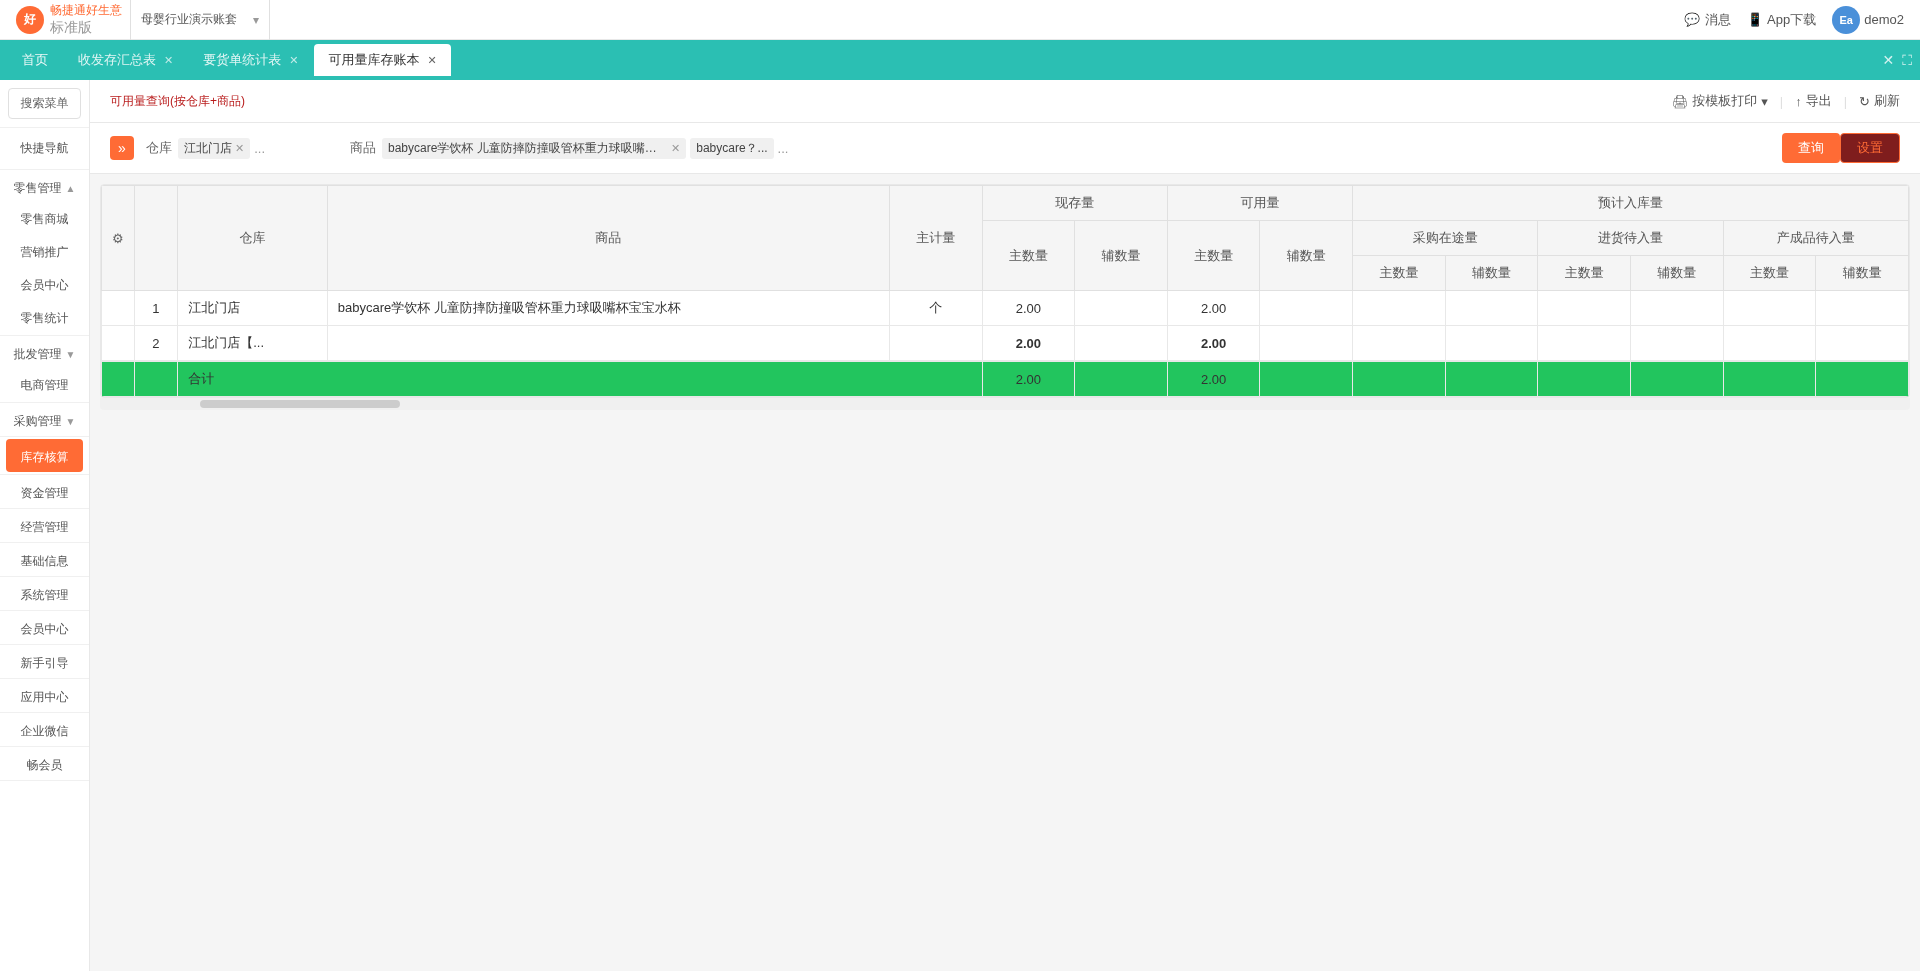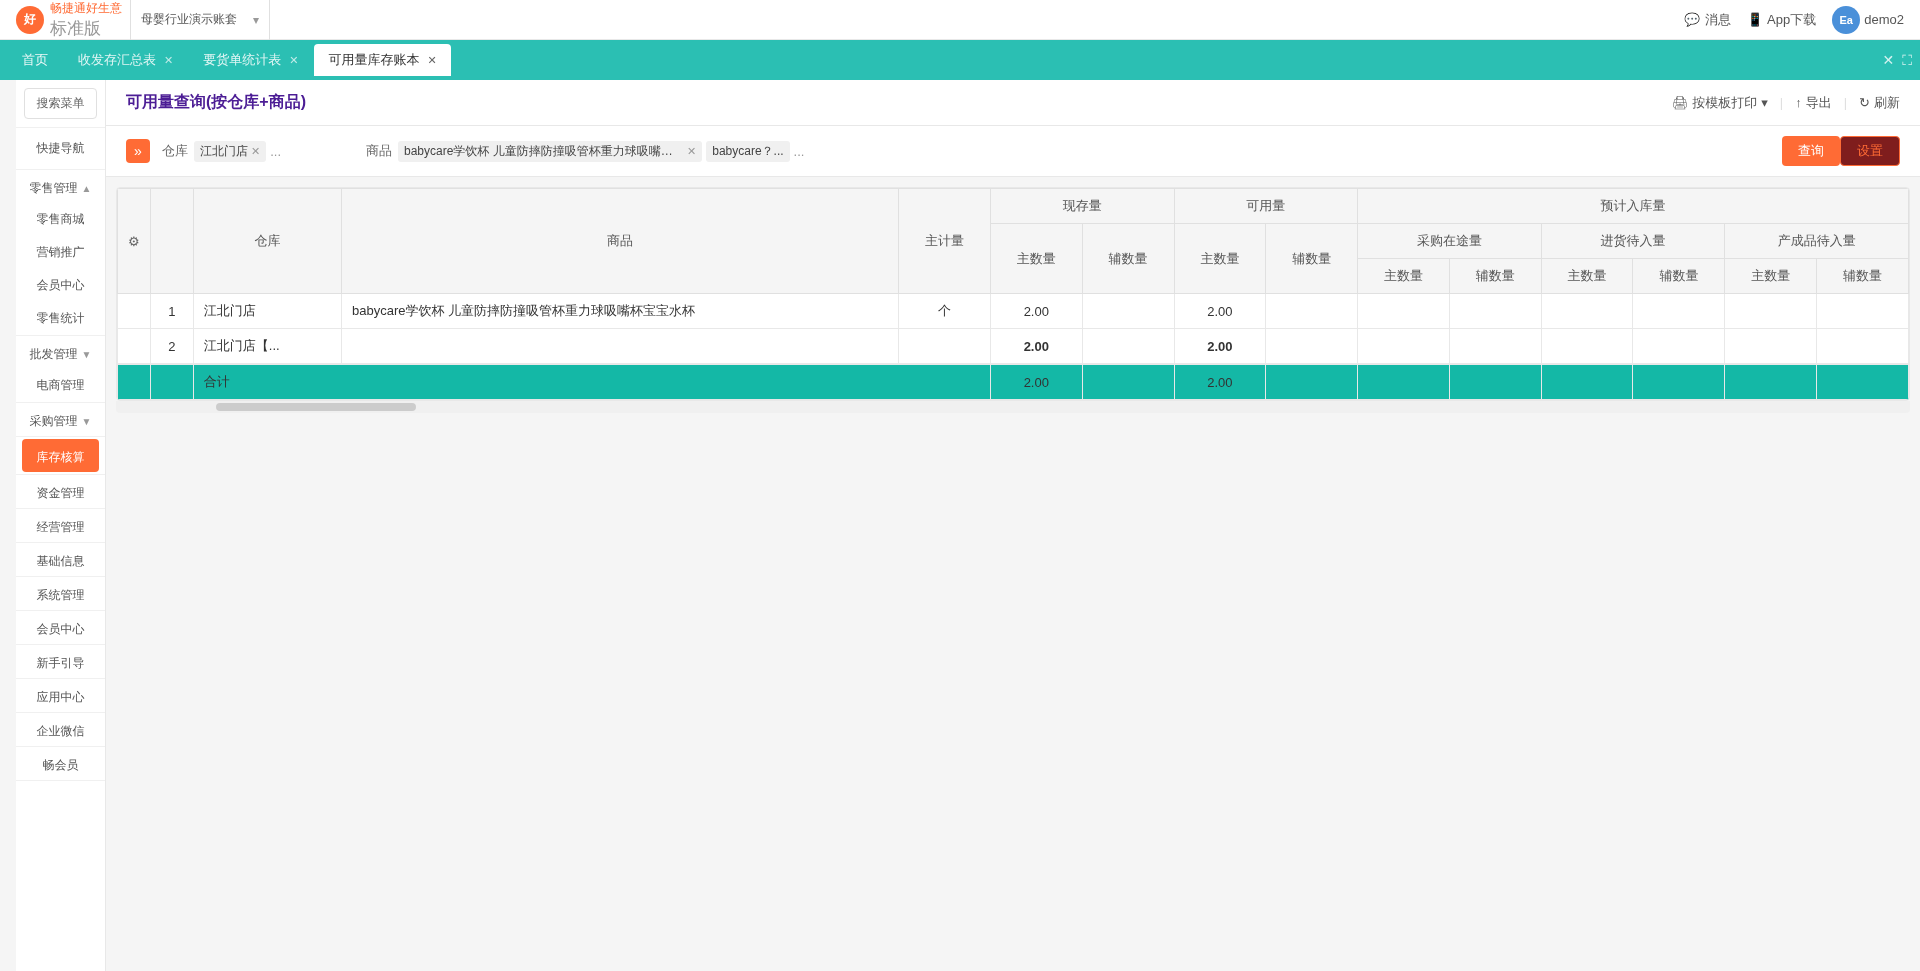--- a/index.html
+++ b/index.html
@@ -20,39 +20,39 @@
     .tab { display: flex; align-items: center; gap: 6px; padding: 0 14px; height: 32px; border-radius: 4px 4px 0 0; cursor: pointer; font-size: 13px; color: rgba(255,255,255,0.85); position: relative; }
     .tab.active { background: #fff; color: #333; border-radius: 4px 4px 0 0; }
     .tab-close { font-size: 11px; color: #999; cursor: pointer; margin-left: 2px; }
     .tab.active .tab-close { color: #666; }
     .tab:not(.active) .tab-close { color: rgba(255,255,255,0.7); }
     .tab-home { color: rgba(255,255,255,0.9); font-size: 13px; padding: 0 14px; cursor: pointer; }
     .tab-bar-right { margin-left: auto; display: flex; align-items: center; gap: 8px; }
     .tab-bar-icon { color: rgba(255,255,255,0.8); cursor: pointer; font-size: 14px; }
 
     
-    .main-layout { display: flex; flex: 1; overflow: hidden; margin-left: 16px; }
+    .main-layout { display: flex; flex: 1; overflow: hidden; }
 
     
     .sidebar { width: 90px; background: #fff; border-right: 1px solid #e8e8e8; flex-shrink: 0; overflow-y: auto; display: flex; flex-direction: column; }
     .sidebar-search { padding: 8px; border-bottom: 1px solid #f0f0f0; }
     .sidebar-search-btn { width: 100%; padding: 6px; background: none; border: 1px solid #e0e0e0; border-radius: 4px; font-size: 12px; color: #666; cursor: pointer; text-align: center; }
     .sidebar-nav { padding: 4px 0; border-bottom: 1px solid #f0f0f0; }
     .sidebar-nav-item { padding: 8px 20px; text-align: center; cursor: pointer; font-size: 12px; color: #555; }
     .sidebar-section { border-bottom: 1px solid #f0f0f0; }
     .sidebar-section-header { padding: 10px 4px 6px; display: flex; align-items: center; justify-content: center; gap: 4px; cursor: pointer; font-size: 12px; color: #555; font-weight: 500; }
     .sidebar-section-header .arrow { font-size: 10px; color: #999; }
     .sidebar-menu-item { padding: 8px 4px; text-align: center; cursor: pointer; font-size: 12px; color: #555; }
 
     
     .content { flex: 1; overflow-y: auto; background: #f5f5f5; }
 
     
     .page-header { background: #fff; padding: 12px 20px; display: flex; align-items: center; justify-content: space-between; border-bottom: 1px solid #e8e8e8; }
-    .page-title { font-size: 16px; font-weight: 700; color: #4c1d95; }
+    .page-title { font-size: 12px; font-weight: 400; color: #b91c1c; }
     .page-actions { display: flex; align-items: center; gap: 12px; font-size: 13px; color: #555; }
     .page-action-btn { display: flex; align-items: center; gap: 4px; cursor: pointer; color: #555; }
     .action-divider { color: #e0e0e0; }
 
     
     .filter-area { background: #fff; padding: 10px 20px; display: flex; align-items: center; gap: 12px; border-bottom: 1px solid #e8e8e8; }
     .filter-expand-btn { width: 24px; height: 24px; background: #ff6b35; color: #fff; border: none; border-radius: 4px; cursor: pointer; font-size: 14px; display: flex; align-items: center; justify-content: center; flex-shrink: 0; }
     .filter-item { display: flex; align-items: center; gap: 6px; font-size: 13px; }
     .filter-label { color: #666; white-space: nowrap; }
     .filter-tag-container { display: flex; align-items: center; gap: 4px; flex-wrap: wrap; min-width: 160px; }
@@ -67,21 +67,21 @@
     .table-area { background: #fff; margin: 10px 10px 0; border: 1px solid #e8e8e8; border-radius: 4px; overflow: hidden; }
     table { width: 100%; border-collapse: collapse; font-size: 13px; }
     thead tr { background: #f5f5f5; }
     th { border: 1px solid #e0e0e0; padding: 8px 10px; font-weight: 500; color: #555; text-align: center; white-space: nowrap; }
     td { border: 1px solid #e8e8e8; padding: 8px 10px; color: #333; text-align: center; }
     td.text-left { text-align: left; }
     .settings-col { width: 30px; }
     .settings-icon { cursor: pointer; color: #666; }
 
     
-    .summary-row { background: #14b8a6; border-top: 2px solid #e8e8e8; }
+    .summary-row { background: #22c55e; border-top: 2px solid #e8e8e8; }
     .summary-row td { font-weight: 500; color: #333; }
 
     
     .table-scroll { overflow-x: auto; }
 
     
     .th-group { background: #f5f5f5; }
     
     
     .bottom-scroll { height: 12px; background: #f0f0f0; margin: 0 10px 10px; border-radius: 0 0 4px 4px; overflow: hidden; position: relative; }
@@ -89,21 +89,21 @@
   </style>
 </head>
 <body>
 
 <div class="top-bar">
   <div class="top-bar-left">
     <div class="logo-area">
       <div class="logo-icon">好</div>
       <div>
         <div style="font-size:12px;color:#ff6b35;font-weight:normal;">畅捷通好生意</div>
-        <div style="font-size:17px;color:#999;">标准版</div>
+        <div style="font-size:14px;color:#999;">标准版</div>
       </div>
     </div>
     <div class="industry-selector">
       <span>母婴行业演示账套</span>
       <span style="color:#999;margin-left:auto;">▾</span>
     </div>
   </div>
   <div class="top-bar-right">
     <div class="top-right-item">
       <span>💬</span>

